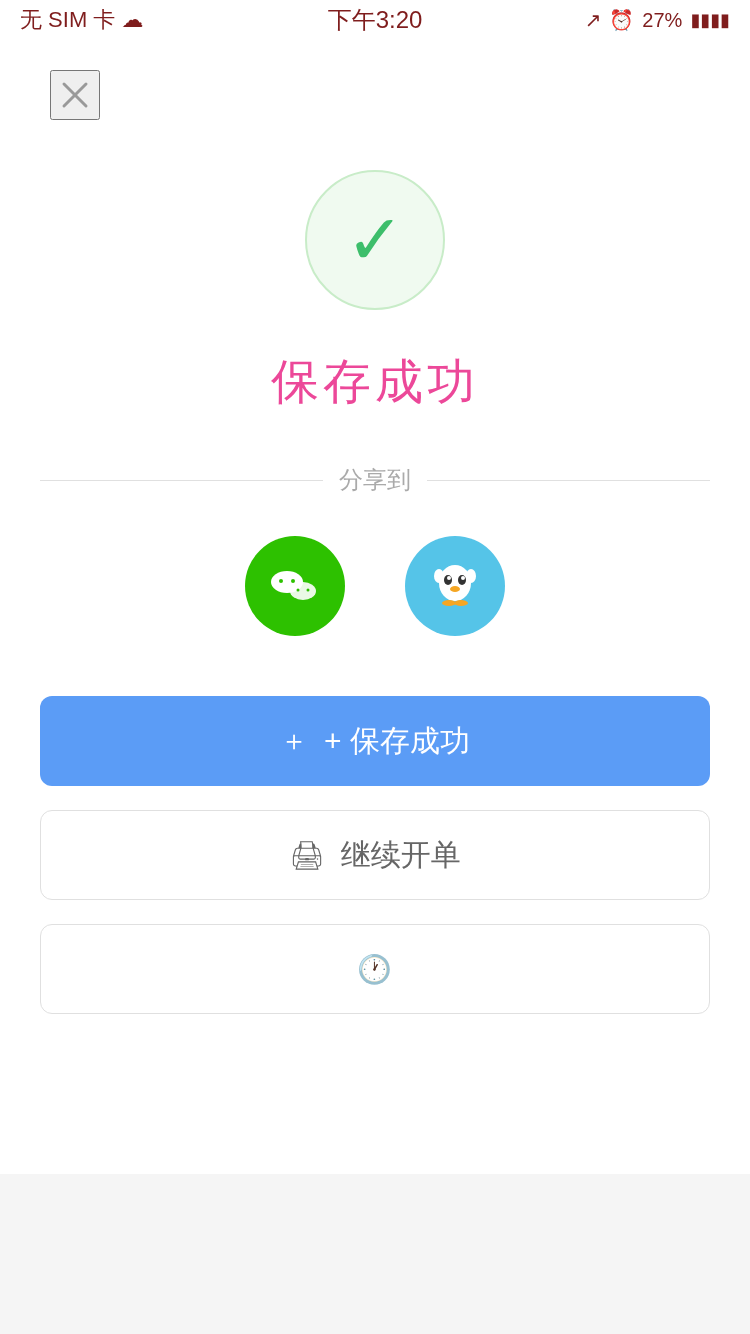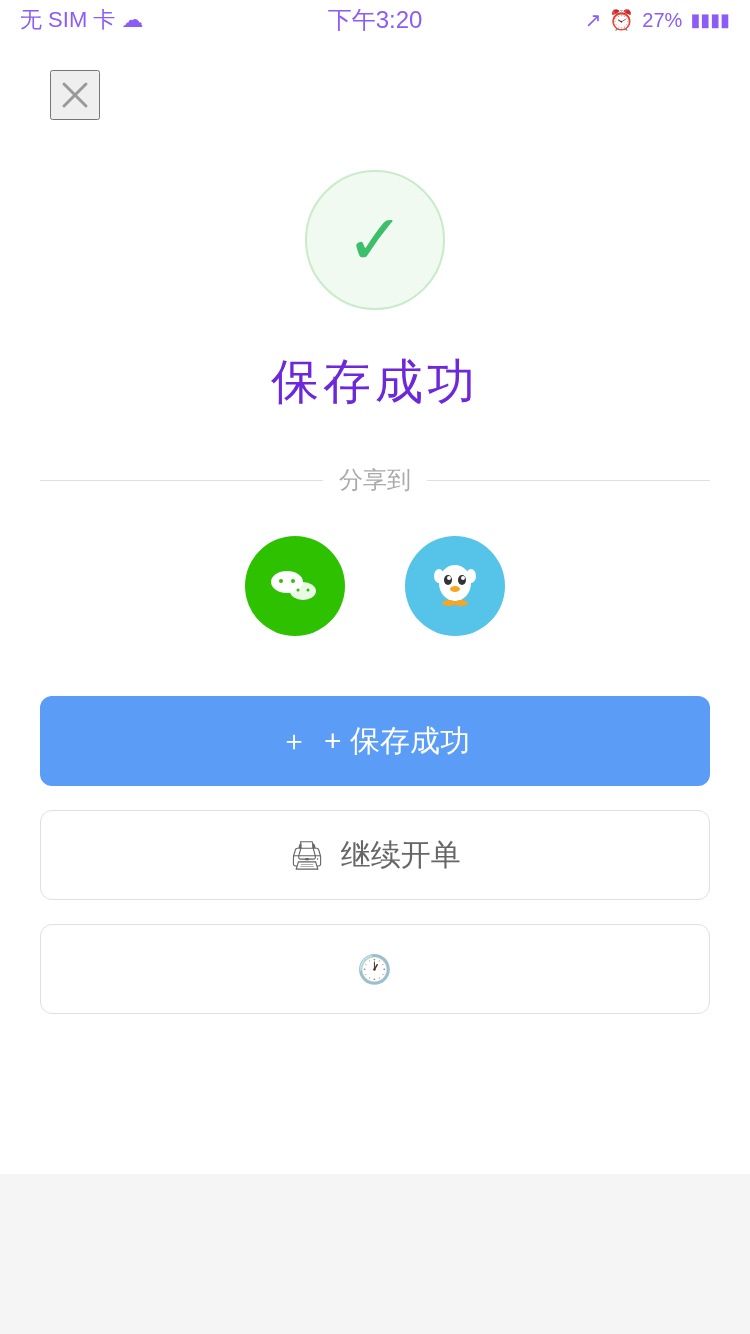--- a/index.html
+++ b/index.html
@@ -17,21 +17,21 @@
     
     .status-bar {
       width: 100%;
       height: 40px;
       background: #fff;
       display: flex;
       align-items: center;
       justify-content: space-between;
       padding: 0 20px;
       font-size: 22px;
-      color: #8b5cf6;
+      color: #7f1d1d;
       flex-shrink: 0;
     }
     .status-left {
       display: flex;
       align-items: center;
       gap: 10px;
       font-size: 22px;
     }
     .status-center {
       font-size: 24px;
@@ -90,21 +90,21 @@
       font-size: 70px;
       color: #3dbe6b;
       line-height: 1;
     }
 
     
     .success-title {
       margin-top: 40px;
       font-size: 48px;
       font-weight: 500;
-      color: #6d28d9;
+      color: #ec4899;
       letter-spacing: 4px;
     }
 
     
     .share-section {
       width: 100%;
       margin-top: 50px;
     }
     .share-divider {
       display: flex;

